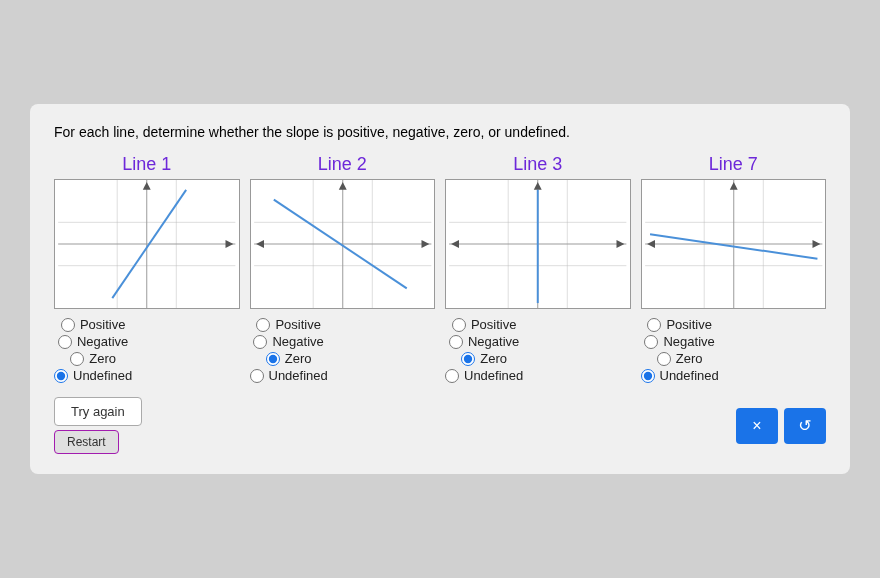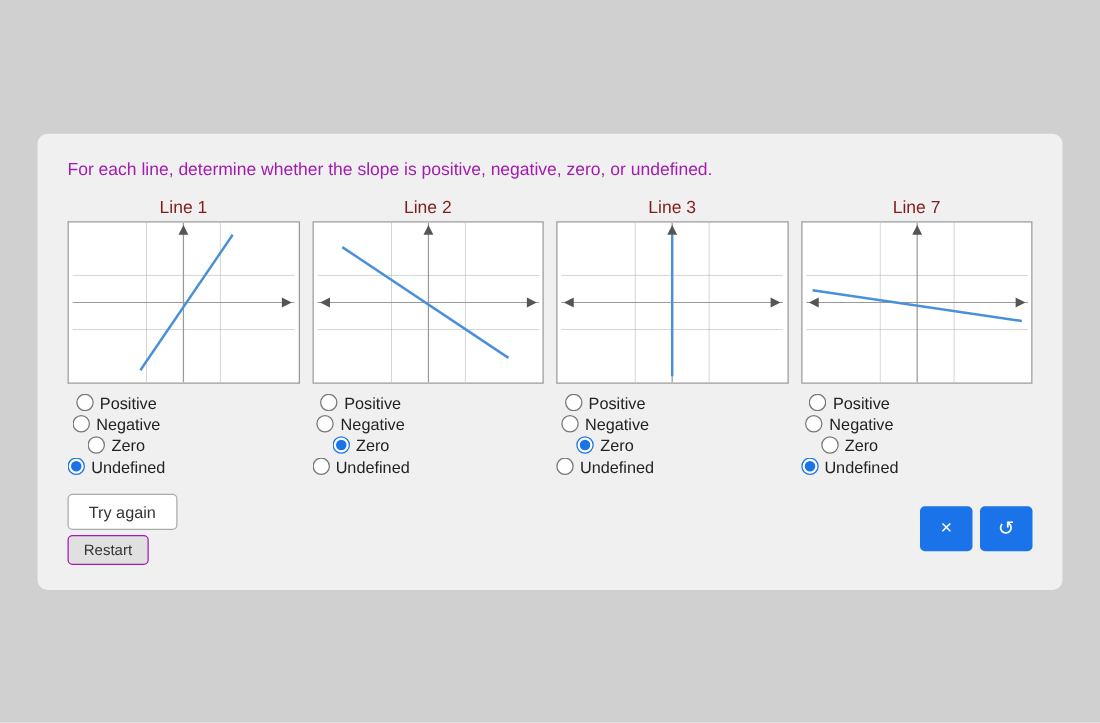--- a/index.html
+++ b/index.html
@@ -15,38 +15,38 @@
     }
     .page-container {
       background: #f0f0f0;
       border-radius: 8px;
       padding: 20px 24px;
       width: 820px;
       position: relative;
     }
     .instruction {
       font-size: 14px;
-      color: #a21caf;
+      color: #000000;
       margin-bottom: 14px;
     }
     .lines-grid {
       display: flex;
       gap: 10px;
       justify-content: space-between;
       margin-bottom: 14px;
     }
     .line-column {
       display: flex;
       flex-direction: column;
       align-items: flex-start;
       flex: 1;
     }
     .line-label {
-      font-size: 14px;
-      color: #7f1d1d;
+      font-size: 18px;
+      color: #6d28d9;
       margin-bottom: 4px;
       align-self: center;
     }
     .graph-box {
       width: 100%;
       height: 130px;
       border: 1px solid #999;
       background: #fff;
       position: relative;
       overflow: hidden;

